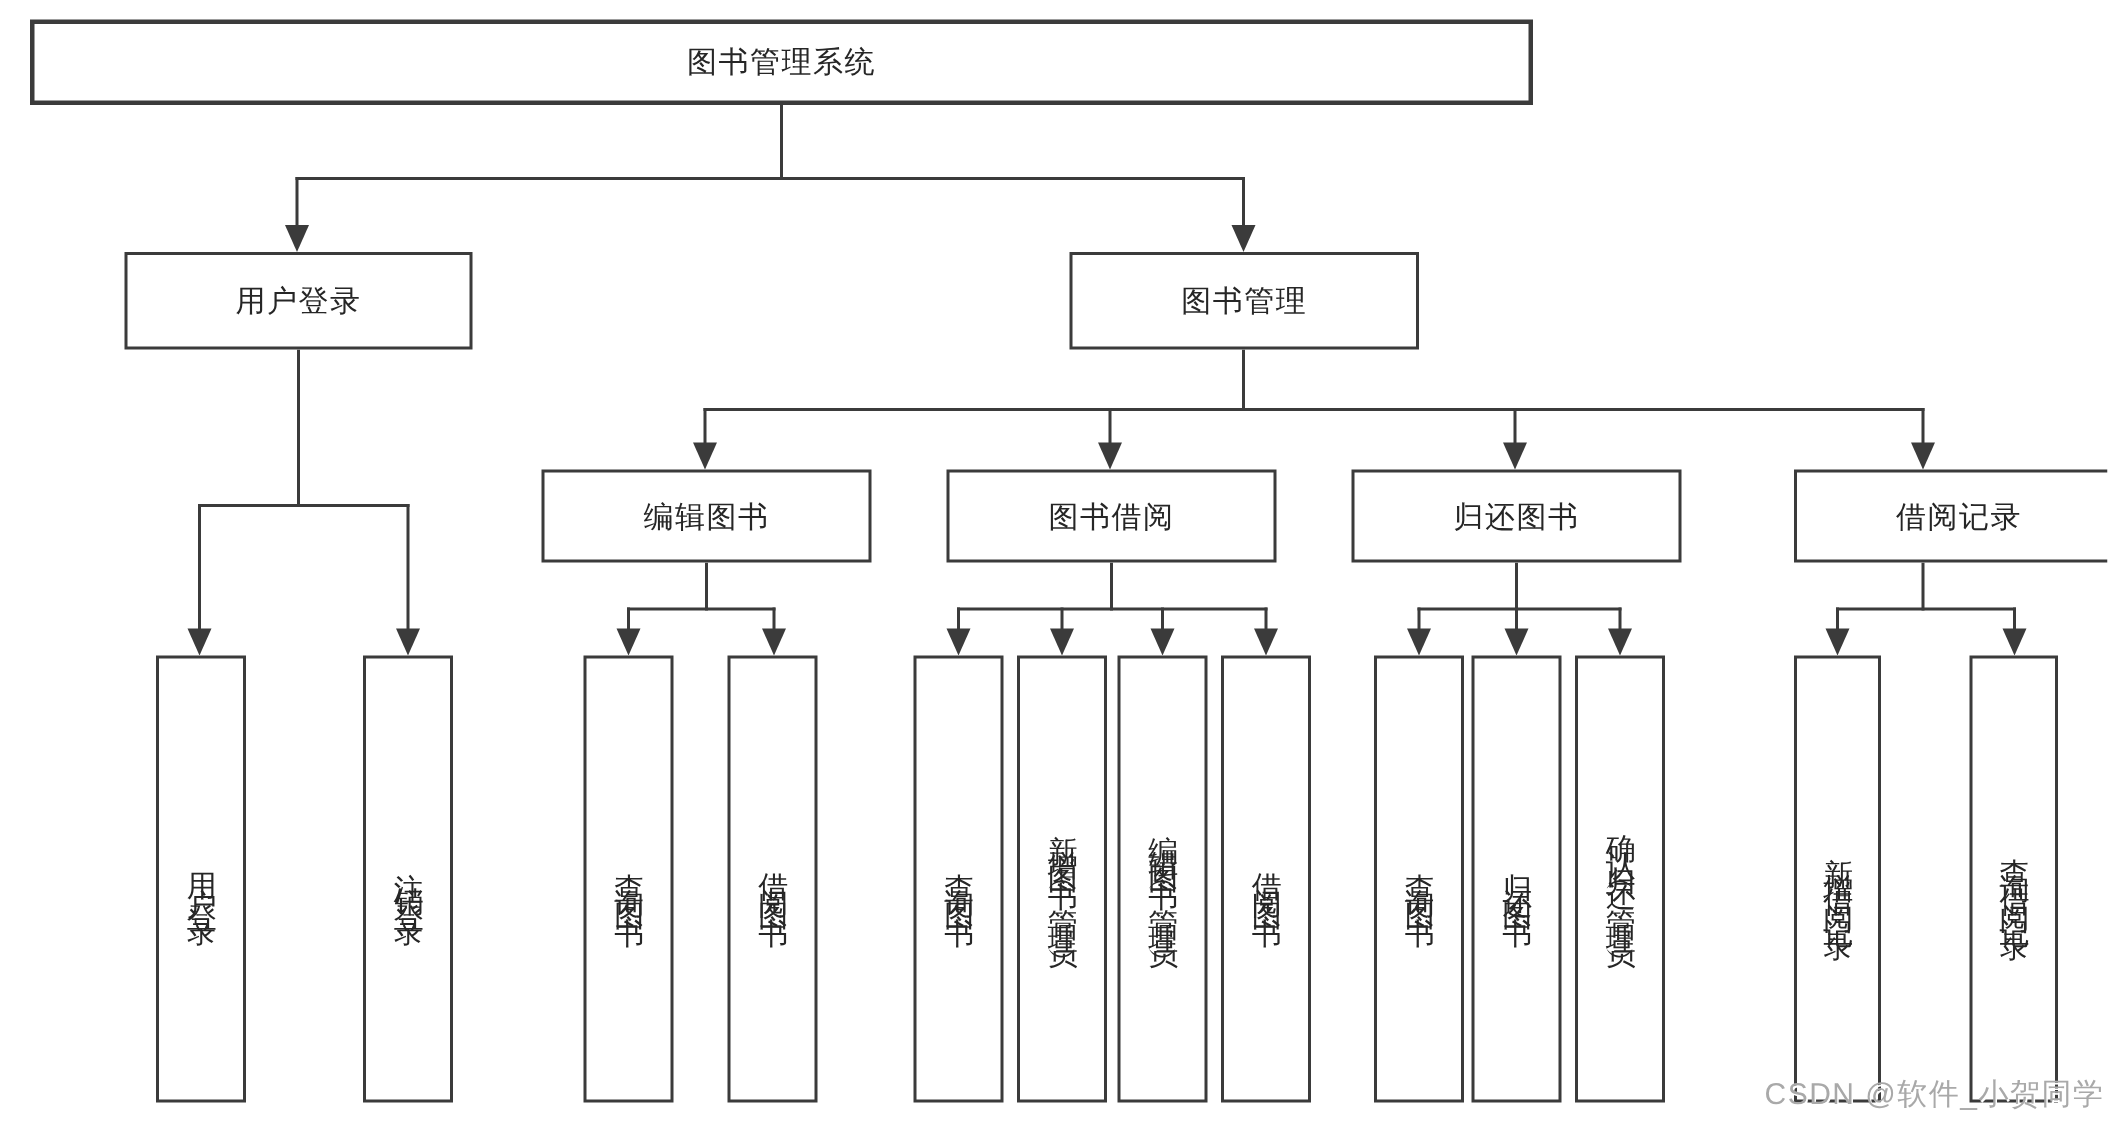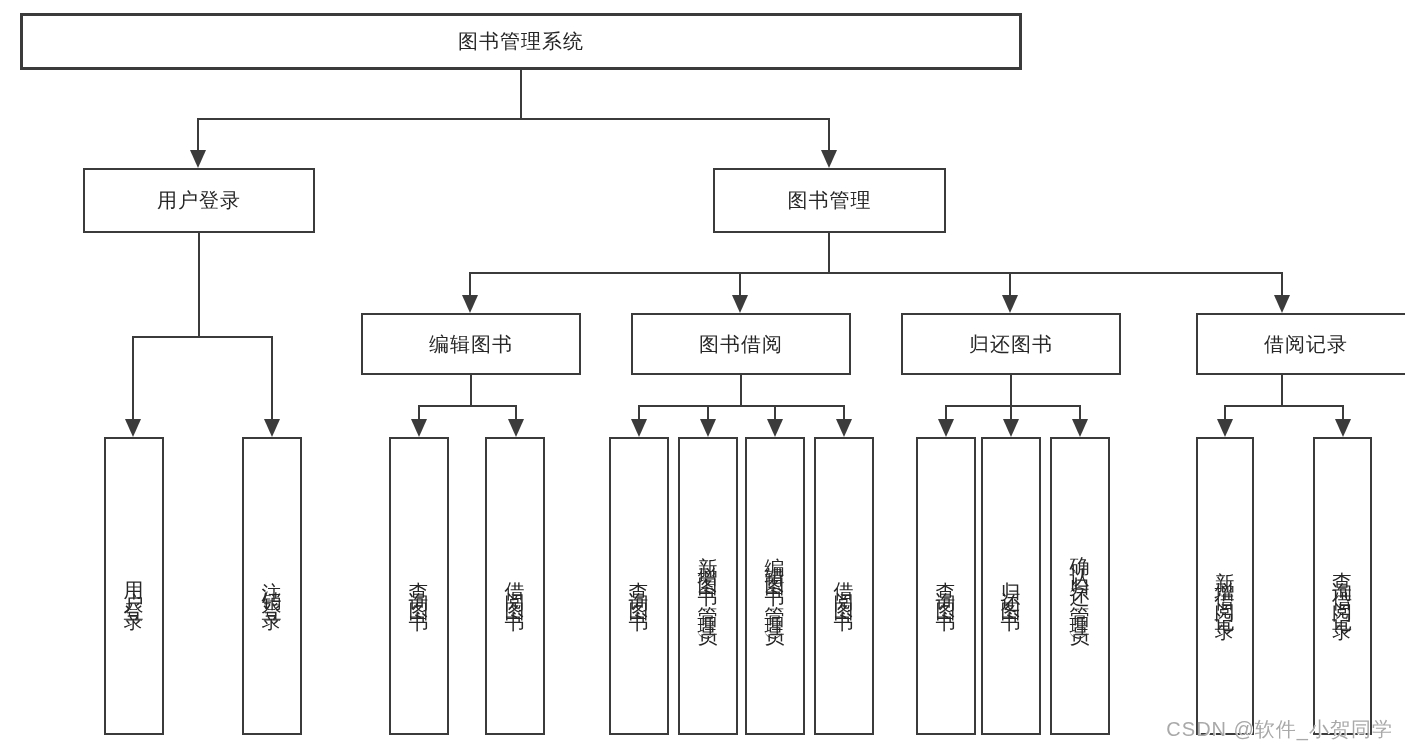--- a/index.html
+++ b/index.html
@@ -63,21 +63,21 @@
     position: absolute;
     width: 0;
     height: 0;
     border-left: 8px solid transparent;
     border-right: 8px solid transparent;
     border-top: 18px solid var(--line);
     z-index: 1;
   }
   .watermark {
     position: absolute;
-    right: 12px;
+    right: 2px;
     bottom: 4px;
     font-size: 20px;
     color: var(--watermark);
     letter-spacing: 1px;
     z-index: 3;
     text-shadow: 1px 1px 0 #ffffff;
   }
 </style>
 </head>
 <body>

